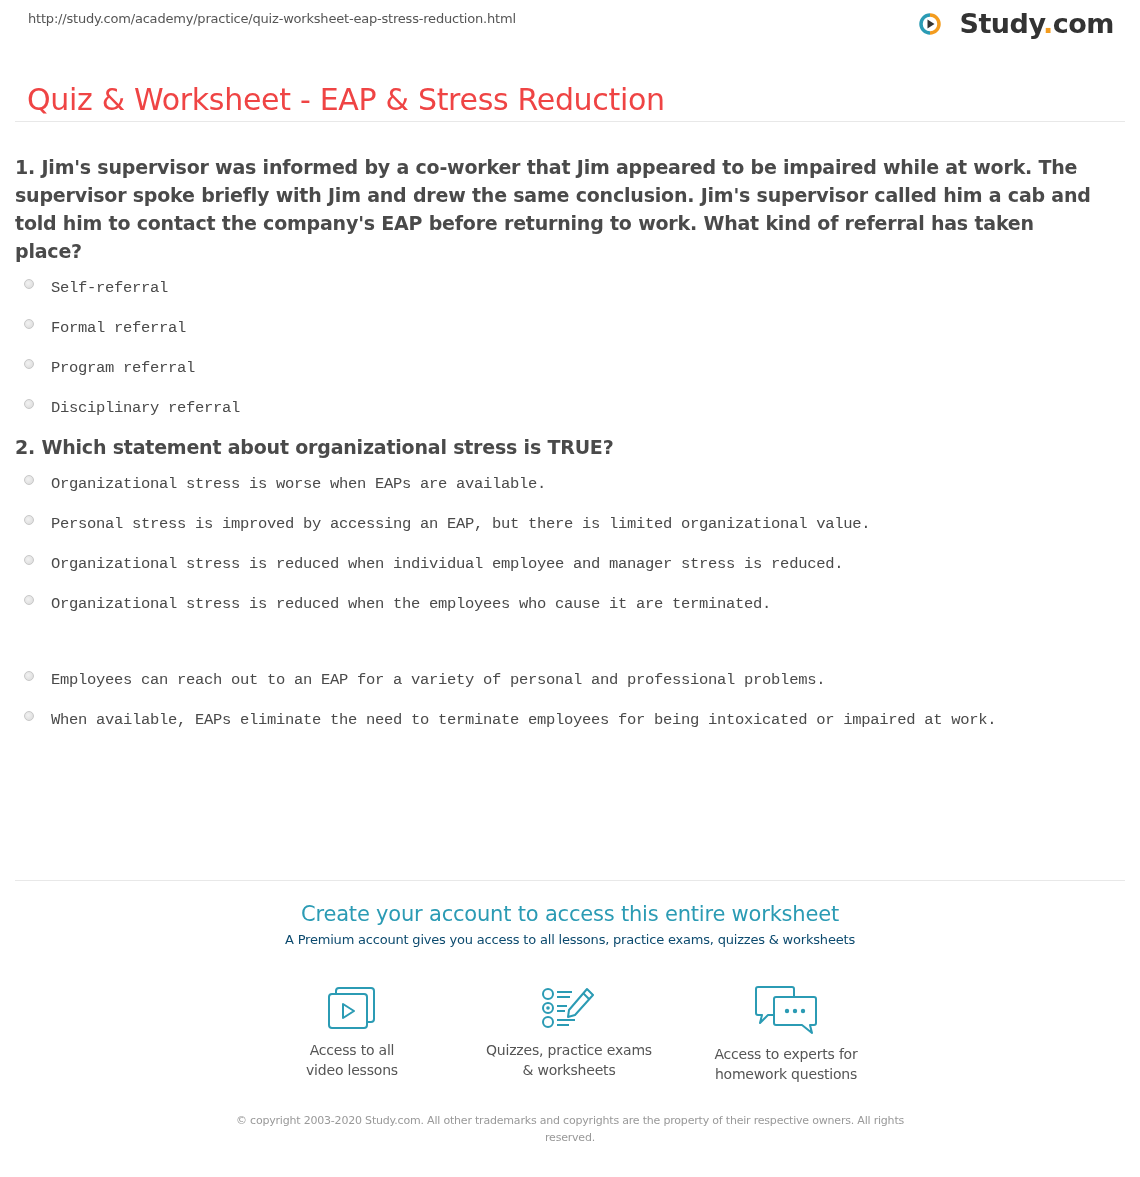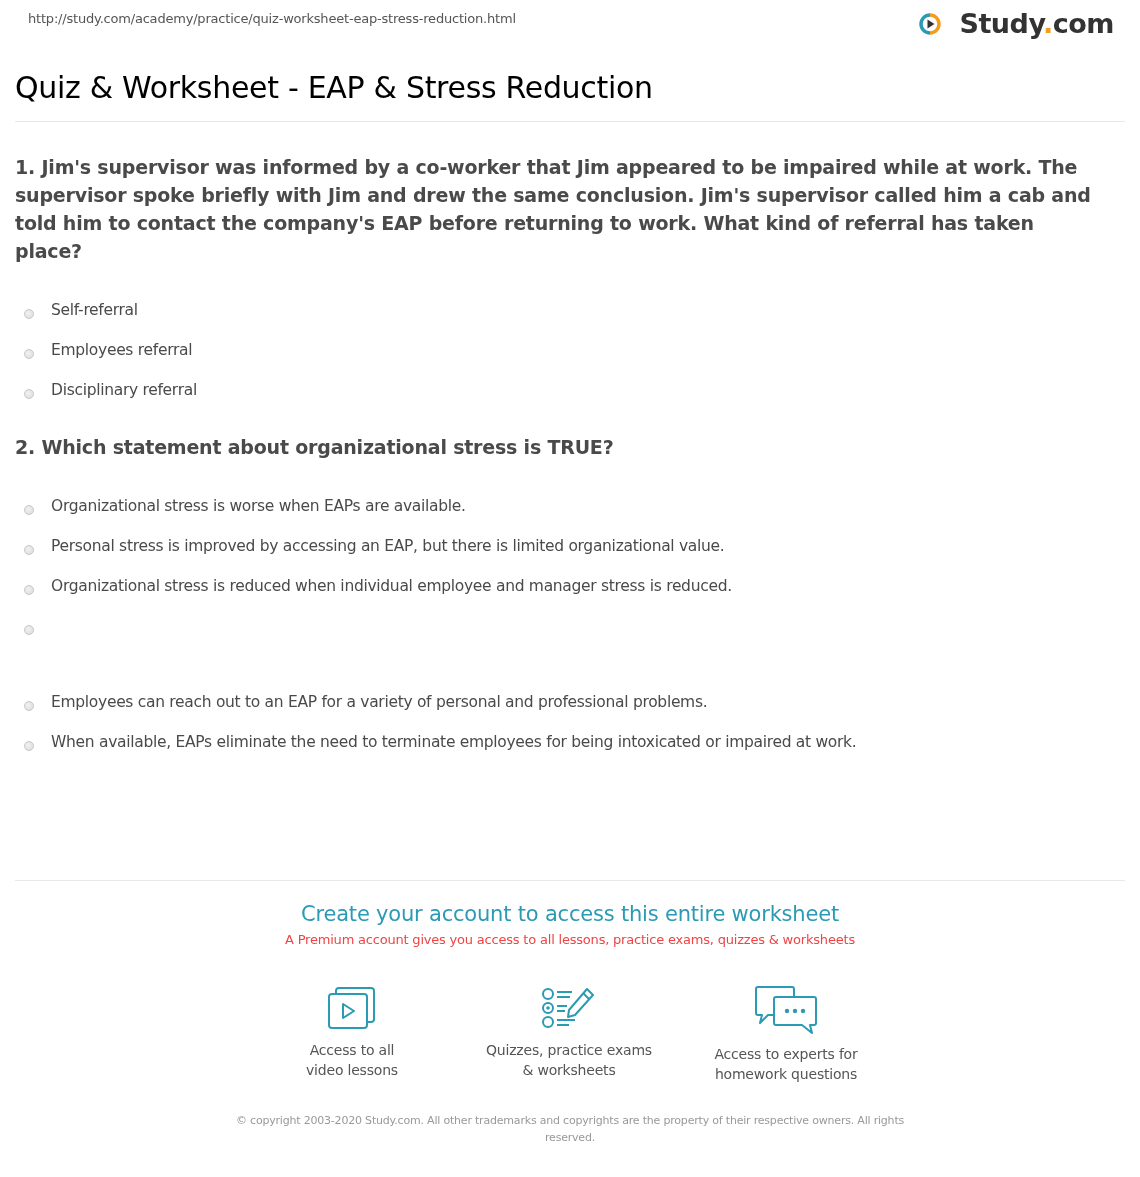--- a/index.html
+++ b/index.html
@@ -2,31 +2,31 @@
 <html><head>
 <meta charset="utf-8">
 <style>
   html, body { margin: 0; padding: 0; background: #ffffff; }
   body { width: 1140px; height: 1177px; position: relative; font-family: "DejaVu Sans", sans-serif; color: #4a4a4a; overflow: hidden; }
   .url { position: absolute; left: 28px; top: 11px; font-size: 13px; color: #555; letter-spacing: -0.2px; }
   .logo { position: absolute; right: 26px; top: 9px; display: flex; align-items: center; gap: 15px; }
   .logo-mark { width: 22px; height: 22px; position: relative; margin-right: 4px; }
   .logo-text { font-size: 27px; font-weight: bold; color: #333; letter-spacing: -0.5px; line-height: 30px; }
   .logo-dot { color: #f39c1f; }
-  .title { position: absolute; left: 15px; top: 70px; margin: 0; font-size: 30px; font-weight: normal; color: #000000; letter-spacing: -0.3px; }
+  .title { position: absolute; left: 15px; top: 70px; margin: 12px; font-size: 30px; font-weight: normal; color: #ef4444; letter-spacing: -0.3px; }
   .rule { position: absolute; left: 15px; right: 15px; height: 1px; background: #e8e8e8; }
   .question { position: absolute; left: 15px; right: 46px; }
   .q-text { font-size: 19px; font-weight: bold; color: #4a4a4a; line-height: 28px; margin: 0; letter-spacing: -0.2px; }
   .options { margin: 14px 0 0 0; padding: 0; list-style: none; }
-  .option { display: flex; align-items: flex-end; height: 40px; cursor: pointer; }
+  .option { display: flex; align-items: flex-start; height: 40px; cursor: pointer; font-family: Liberation Mono, monospace; }
   .radio { width: 10px; height: 10px; border-radius: 50%; border: 1px solid #c8c8c8; background: radial-gradient(circle at 40% 40%, #f2f2f2, #d9d9d9); margin: 0 17px 0 9px; box-sizing: border-box; flex: none; }
   .opt-label { font-size: 15.5px; color: #4a4a4a; letter-spacing: -0.3px; }
   .cta { position: absolute; left: 0; right: 0; top: 902px; text-align: center; }
   .cta-title { font-size: 21px; color: #2b9bb4; font-weight: normal; margin: 0; letter-spacing: -0.2px; }
-  .cta-sub { font-size: 13px; color: #ef4444; margin-top: 6px; letter-spacing: -0.2px; }
+  .cta-sub { font-size: 13px; color: #0c4a6e; margin-top: 6px; letter-spacing: -0.2px; }
   .features { position: absolute; top: 985px; left: 0; right: 0; }
   .feature { position: absolute; width: 220px; text-align: center; }
   .feature svg { display: block; margin: 0 auto; }
   .feat-label { font-size: 14px; color: #555; line-height: 20px; margin-top: 9px; letter-spacing: -0.2px; }
   .copyright { position: absolute; left: 210px; right: 210px; top: 1112px; text-align: center; font-size: 11px; color: #999; line-height: 17px; letter-spacing: -0.2px; }
 </style>
 </head>
 <body>
 
 <div class="url">http://study.com/academy/practice/quiz-worksheet-eap-stress-reduction.html</div>
@@ -47,21 +47,25 @@
 
 <div class="question" style="top:153px;">
   <p class="q-text">1. Jim's supervisor was informed by a co-worker that Jim appeared to be impaired while at work. The supervisor spoke briefly with Jim and drew the same conclusion. Jim's supervisor called him a cab and told him to contact the company's EAP before returning to work. What kind of referral has taken place?</p>
   <ul class="options">
     <li class="option">
         <span class="radio"></span>
         <span class="opt-label">Self-referral</span>
       </li>
     <li class="option">
         <span class="radio"></span>
-        <span class="opt-label">Employees referral</span>
+        <span class="opt-label">Formal referral</span>
+      </li>
+    <li class="option">
+        <span class="radio"></span>
+        <span class="opt-label">Program referral</span>
       </li>
     <li class="option">
         <span class="radio"></span>
         <span class="opt-label">Disciplinary referral</span>
       </li>
   </ul>
 </div>
 
 <div class="question" style="top:433px;">
   <p class="q-text">2. Which statement about organizational stress is TRUE?</p>
@@ -73,20 +77,21 @@
     <li class="option">
         <span class="radio"></span>
         <span class="opt-label">Personal stress is improved by accessing an EAP, but there is limited organizational value.</span>
       </li>
     <li class="option">
         <span class="radio"></span>
         <span class="opt-label">Organizational stress is reduced when individual employee and manager stress is reduced.</span>
       </li>
     <li class="option">
         <span class="radio"></span>
+        <span class="opt-label">Organizational stress is reduced when the employees who cause it are terminated.</span>
       </li>
   </ul>
 </div>
 
 <div class="question" style="top:657px;">
   <ul class="options">
     <li class="option">
         <span class="radio"></span>
         <span class="opt-label">Employees can reach out to an EAP for a variety of personal and professional problems.</span>
       </li>

